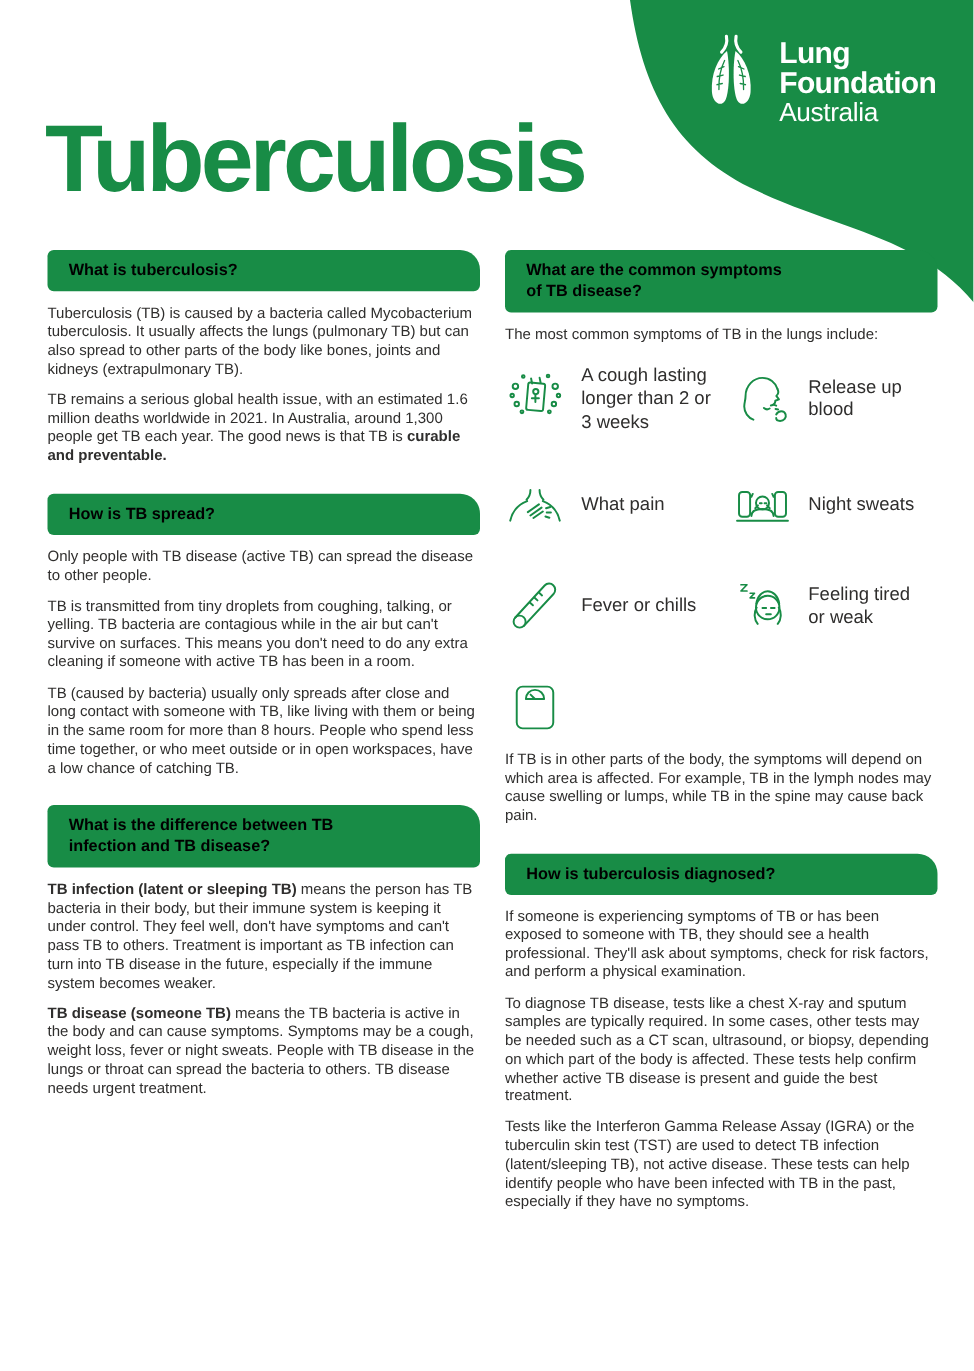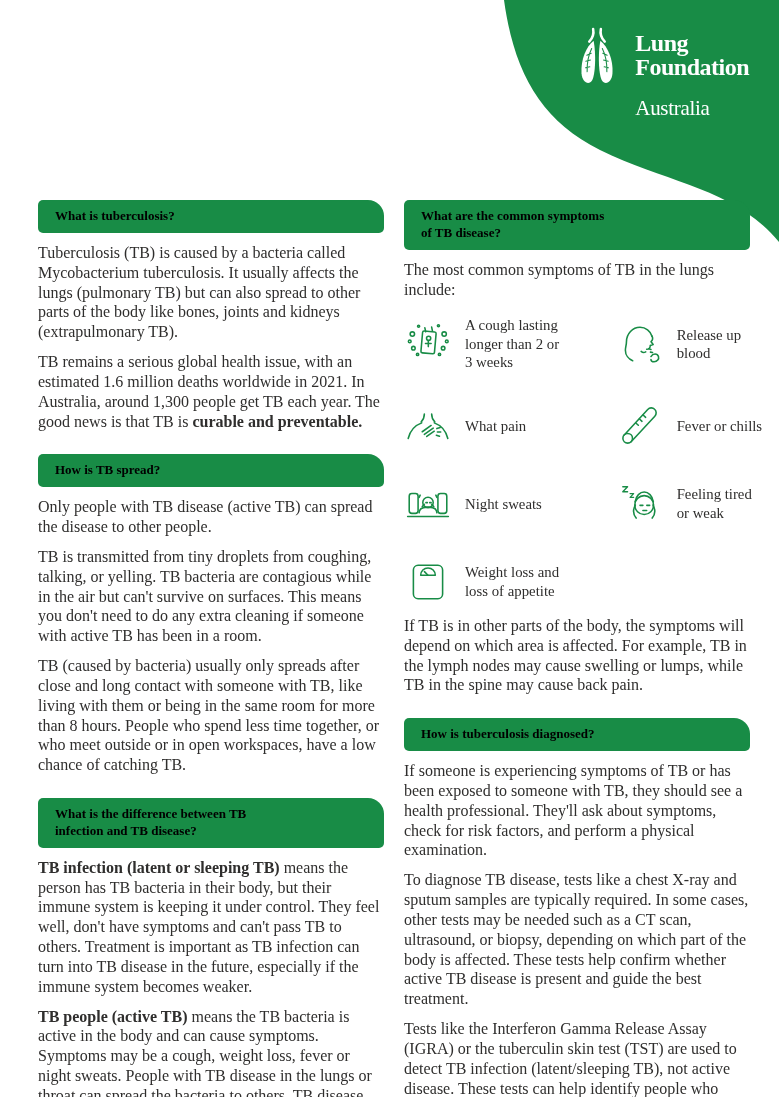--- a/index.html
+++ b/index.html
@@ -1,49 +1,48 @@
 <!DOCTYPE html>
 <html style="--green: #188C46;"><head>
 <meta charset="utf-8">
 <style>
   html,body { margin:0; padding:0; background:#ffffff; }
   .page {
     position:relative; width:779px; height:1097px; background:#ffffff;
-    overflow:hidden; font-family:Liberation Serif, serif; color:#2f2e2d;
+    overflow:hidden; font-family:Liberation Sans, sans-serif; color:#2f2e2d;
   }
   
   .blob { position:absolute; top:0; right:0; width:285px; height:248px; }
   .blob svg { display:block; }
   
   .logo { position:absolute; top:26px; right:30px; display:flex; align-items:flex-start; gap:9px; color:#fff; }
   .logo-lungs svg { display:block; }
   .logo-text { line-height:1.0; padding-top:5px; }
   .logo-text .l1, .logo-text .l2 { font-weight:bold; font-size:24px; letter-spacing:-0.5px; }
-  .logo-text .l3 { font-size:21px; font-weight:normal; letter-spacing:-0.3px; margin-top:19px; }
+  .logo-text .l3 { font-size:21px; font-weight:normal; letter-spacing:-0.3px; margin-top:1px; }
   
   .title {
     position:absolute; top:84px; left:36px; margin:0;
     font-size:76px; font-weight:bold; letter-spacing:-3px; color:var(--green);
   }
   
   .columns { position:absolute; top:200px; left:38px; display:flex; gap:20px; }
   .col { width:346px; display:flex; flex-direction:column; }
   .section { margin-bottom:23px; }
   .bar {
     background:var(--green); color:#000000; font-weight:bold; font-size:13px;
     line-height:1.3; padding:8px 12px 8px 17px; border-radius:5px 16px 5px 5px;
     white-space:pre-line;
   }
-  .para { font-size:16px; line-height:1.24; margin:10px 0 0 0; }
+  .para { font-size:12px; line-height:1.24; margin:10px 0 0 0; }
   .para b { font-weight:bold; }
   
   .symptoms {
     display:grid; grid-template-columns:52.5% 47.5%; row-gap:33px; column-gap:0;
     margin:17px 0 8px 0;
-    gap:30px;
   }
   .symptom { display:flex; align-items:center; gap:13px; }
   .symptom .sicon { flex:0 0 48px; height:48px; }
   .symptom .sicon svg { display:block; }
   .symptom .slabel { font-size:14.8px; line-height:1.25; white-space:pre-line; }
 </style>
 </head>
 <body>
 
 <div class="page" style="color: rgb(47, 46, 45);">
@@ -66,39 +65,40 @@
         </g>
       </svg>
     </span>
     <div class="logo-text">
       <div class="l1">Lung</div>
       <div class="l2">Foundation</div>
       <div class="l3">Australia</div>
     </div>
   </div>
 
+  <h1 class="title">Tuberculosis</h1>
 
   <div class="columns">
     <div class="col">
         <section class="section">
           <div class="bar">What is tuberculosis?</div>
           <p class="para"><span>Tuberculosis (TB) is caused by a bacteria called Mycobacterium tuberculosis. It usually affects the lungs (pulmonary TB) but can also spread to other parts of the body like bones, joints and kidneys (extrapulmonary TB).</span></p>
           <p class="para"><span>TB remains a serious global health issue, with an estimated 1.6 million deaths worldwide in 2021. In Australia, around 1,300 people get TB each year. The good news is that TB is </span><b>curable and preventable.</b></p>
         </section>
         <section class="section">
           <div class="bar">How is TB spread?</div>
           <p class="para"><span>Only people with TB disease (active TB) can spread the disease to other people.</span></p>
           <p class="para"><span>TB is transmitted from tiny droplets from coughing, talking, or yelling. TB bacteria are contagious while in the air but can't survive on surfaces. This means you don't need to do any extra cleaning if someone with active TB has been in a room.</span></p>
           <p class="para"><span>TB (caused by bacteria) usually only spreads after close and long contact with someone with TB, like living with them or being in the same room for more than 8 hours. People who spend less time together, or who meet outside or in open workspaces, have a low chance of catching TB.</span></p>
         </section>
         <section class="section">
           <div class="bar">What is the difference between TB
 infection and TB disease?</div>
           <p class="para"><b>TB infection (latent or sleeping TB)</b><span> means the person has TB bacteria in their body, but their immune system is keeping it under control. They feel well, don't have symptoms and can't pass TB to others. Treatment is important as TB infection can turn into TB disease in the future, especially if the immune system becomes weaker.</span></p>
-          <p class="para"><b>TB people (active TB)</b><span> means the TB bacteria is active in the body and can cause symptoms. Symptoms may be a cough, weight loss, fever or night sweats. People with TB disease in the lungs or throat can spread the bacteria to others. TB disease needs urgent treatment.</span></p>
+          <p class="para"><b>TB disease (someone TB)</b><span> means the TB bacteria is active in the body and can cause symptoms. Symptoms may be a cough, weight loss, fever or night sweats. People with TB disease in the lungs or throat can spread the bacteria to others. TB disease needs urgent treatment.</span></p>
         </section>
       </div>
     <div class="col">
         <section class="section">
           <div class="bar">What are the common symptoms
 of TB disease?</div>
           <p class="para"><span>The most common symptoms of TB in the lungs include:</span></p>
           <div class="symptoms">
             <div class="symptom">
               <span class="sicon">
@@ -143,66 +143,64 @@
    <path d="M19.5 11.5c0 3.2-1 5.5-3 7.5M26.5 11.5c0 3.2 1 5.5 3 7.5"></path>
    <path d="M17.5 28.5l8.5-6M19.5 31l8.5-6M21.8 33l7.2-5"></path>
    <path d="M31.5 25.5l3.2-1M32 28.7h3.2M31 31.8l3 1"></path>
                 </svg>
               </span>
               <div class="slabel">What pain</div>
             </div>
             <div class="symptom">
               <span class="sicon">
                 <svg width="48" height="48" viewBox="0 0 46 46" fill="none" stroke="var(--green)" stroke-width="1.5" stroke-linecap="round" stroke-linejoin="round">
-   <circle cx="11.2" cy="34.8" r="4.6"></circle>
-   <path d="M7.9 31.6L30.4 7.1c1.8-1.9 4.8-2 6.6-.2 1.9 1.8 2 4.8.2 6.7L14.5 38.1"></path>
-   <path d="M26 12.5l2.4 2.2M22.5 16.3l2.4 2.2M19 20.1l2.4 2.2"></path>
-                </svg>
-              </span>
-              <div class="slabel">Fever or chills</div>
-            </div>
-            <div class="symptom">
-              <span class="sicon">
-                <svg width="48" height="48" viewBox="0 0 46 46" fill="none" stroke="var(--green)" stroke-width="1.5" stroke-linecap="round" stroke-linejoin="round">
    <rect x="5" y="13" width="8.5" height="19" rx="2.5"></rect>
                   <rect x="32.5" y="13" width="8.5" height="19" rx="2.5"></rect>
    <path d="M3.5 35h39"></path>
    <circle cx="23" cy="21.5" r="5"></circle>
    <path d="M21 21.7h1.4M24.6 21.7H26"></path>
    <path d="M17.5 25.5l2-2.2M28.5 25.5l-2-2.2"></path>
    <path d="M14.5 31.5c0-3.8 3.8-5.5 8.5-5.5s8.5 1.7 8.5 5.5"></path>
    <path d="M15.5 14.5l-1 2.2M30.5 14.5l1 2.2"></path>
                 </svg>
               </span>
               <div class="slabel">Night sweats</div>
             </div>
             <div class="symptom">
               <span class="sicon">
                 <svg width="48" height="48" viewBox="0 0 46 46" fill="none" stroke="var(--green)" stroke-width="1.5" stroke-linecap="round" stroke-linejoin="round">
+   <circle cx="11.2" cy="34.8" r="4.6"></circle>
+   <path d="M7.9 31.6L30.4 7.1c1.8-1.9 4.8-2 6.6-.2 1.9 1.8 2 4.8.2 6.7L14.5 38.1"></path>
+   <path d="M26 12.5l2.4 2.2M22.5 16.3l2.4 2.2M19 20.1l2.4 2.2"></path>
+                </svg>
+              </span>
+              <div class="slabel">Fever or chills</div>
+            </div>
+            <div class="symptom">
+              <span class="sicon">
+                <svg width="48" height="48" viewBox="0 0 46 46" fill="none" stroke="var(--green)" stroke-width="1.5" stroke-linecap="round" stroke-linejoin="round">
    <path d="M6.5 6.5h4.6l-4.6 4.8h4.6" stroke-width="1.3"></path>
    <path d="M13.5 13h3.4l-3.4 3.6h3.4" stroke-width="1.2"></path>
    <circle cx="27" cy="24" r="9"></circle>
    <path d="M18.3 21c.8-6 4.8-9.5 8.7-9.5s8 3.5 8.8 9.5"></path>
    <path d="M18.5 24c-2.2 4-2 9 .8 12.5M35.5 24c2.2 4 2 9-.8 12.5"></path>
    <path d="M23 24.3h2.8M29.5 24.3h2.8M25.8 29.2h3.6"></path>
                 </svg>
               </span>
               <div class="slabel">Feeling tired
 or weak</div>
             </div>
             <div class="symptom">
               <span class="sicon">
                 <svg width="48" height="48" viewBox="0 0 46 46" fill="none" stroke="var(--green)" stroke-width="1.5" stroke-linecap="round" stroke-linejoin="round">
    <rect x="9" y="7" width="28" height="32" rx="4.5"></rect>
    <path d="M16 16.5a7 7 0 0 1 14 0z"></path>
    <path d="M23 16.5l-3.4-3.4"></path>
                 </svg>
               </span>
-              <div class="slabel">Weight loss and
-loss of appetite</div>
             </div>
           </div>
           <p class="para"><span>If TB is in other parts of the body, the symptoms will depend on which area is affected. For example, TB in the lymph nodes may cause swelling or lumps, while TB in the spine may cause back pain.</span></p>
         </section>
         <section class="section">
           <div class="bar">How is tuberculosis diagnosed?</div>
           <p class="para"><span>If someone is experiencing symptoms of TB or has been exposed to someone with TB, they should see a health professional. They'll ask about symptoms, check for risk factors, and perform a physical examination.</span></p>
           <p class="para"><span>To diagnose TB disease, tests like a chest X-ray and sputum samples are typically required. In some cases, other tests may be needed such as a CT scan, ultrasound, or biopsy, depending on which part of the body is affected. These tests help confirm whether active TB disease is present and guide the best treatment.</span></p>
           <p class="para"><span>Tests like the Interferon Gamma Release Assay (IGRA) or the tuberculin skin test (TST) are used to detect TB infection (latent/sleeping TB), not active disease. These tests can help identify people who have been infected with TB in the past, especially if they have no symptoms.</span></p>
         </section>

